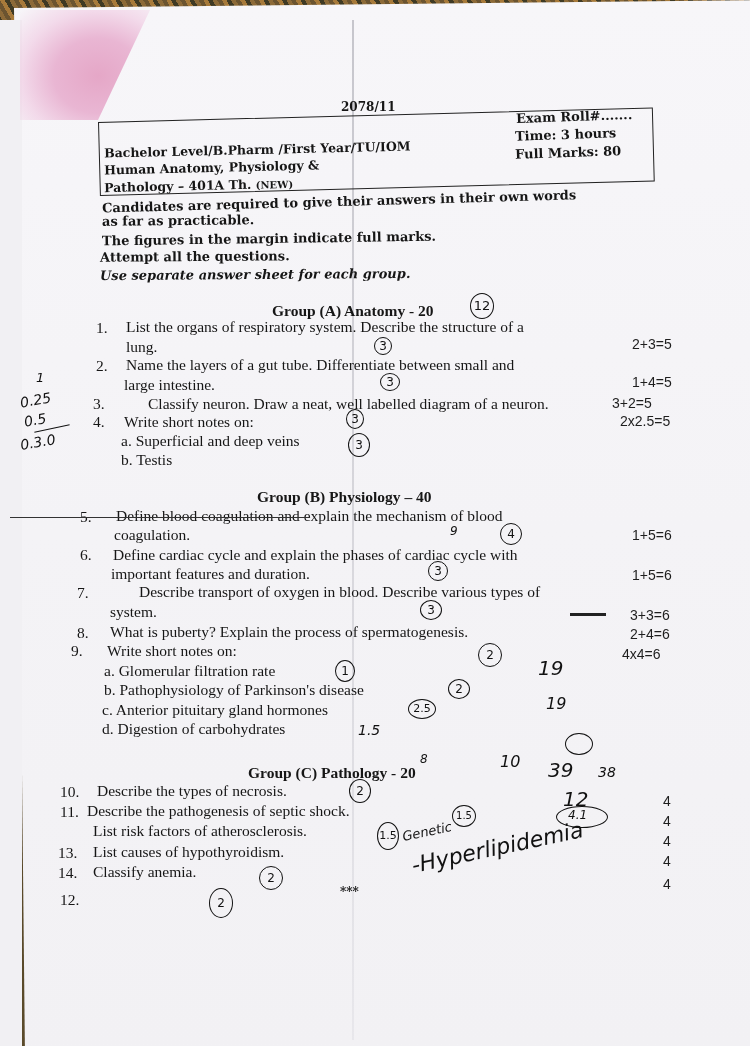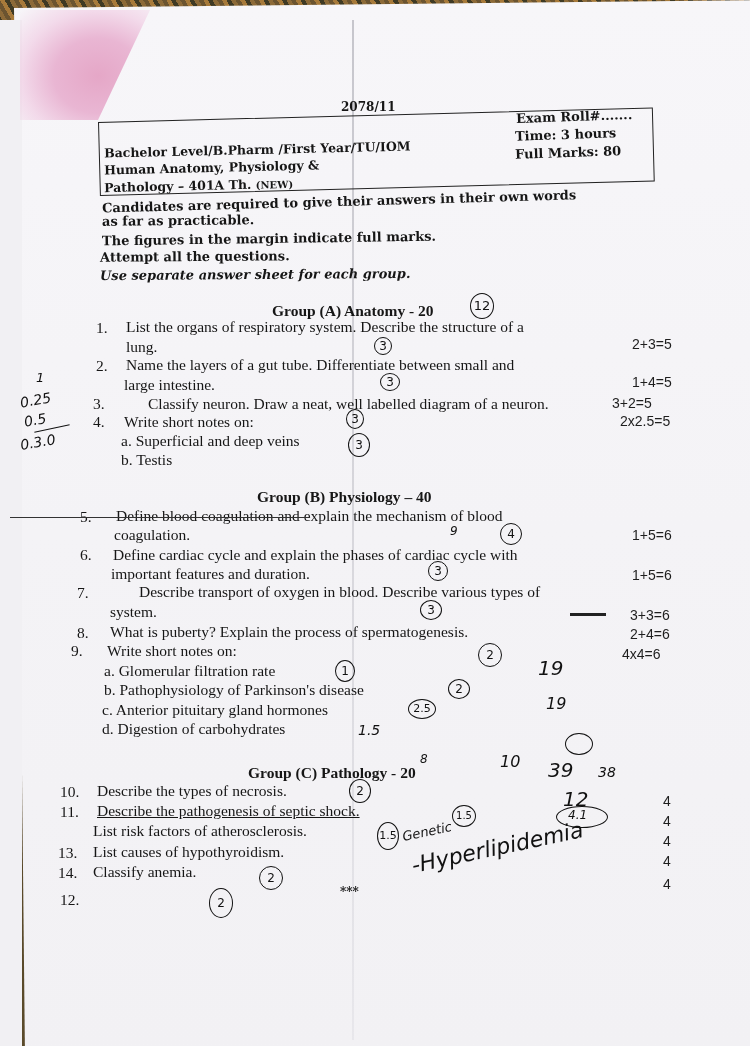--- a/index.html
+++ b/index.html
@@ -175,21 +175,21 @@
 
   <div class="abs grp" style="left:248px; top:764px;">Group (C) Pathology - 20</div>
   <div class="abs hw" style="left:420px; top:752px; font-size:12px;">8</div>
 
   <div class="abs q" style="left:60px; top:783px;">10.</div>
   <div class="abs q" style="left:97px; top:782px;">Describe the types of necrosis.</div>
   <div class="abs mk" style="left:663px; top:793px;">4</div>
   <div class="circ" style="left:349px; top:779px; width:20px; height:22px; line-height:22px;">2</div>
 
   <div class="abs q" style="left:60px; top:803px;">11.</div>
-  <div class="abs q" style="left:97px; top:802px;text-decoration:underline;">Describe the pathogenesis of septic shock.</div>
+  <div class="abs q" style="left:87px; top:802px;">Describe the pathogenesis of septic shock.</div>
   <div class="abs mk" style="left:663px; top:813px;">4</div>
   <div class="circ" style="left:452px; top:805px; width:22px; height:20px; line-height:20px; font-size:10px;">1.5</div>
 
   <div class="abs q" style="left:60px; top:869px;margin-top:22px;">12.</div>
   <div class="abs q" style="left:93px; top:822px;">List risk factors of atherosclerosis.</div>
   <div class="abs mk" style="left:663px; top:833px;">4</div>
   <div class="circ" style="left:377px; top:822px; width:20px; height:26px; line-height:26px; font-size:11px;">1.5</div>
   <div class="abs hw" style="left:402px; top:824px; font-size:13px; transform:rotate(-12deg);">Genetic</div>
   <div class="abs hw" style="left:410px; top:835px; font-size:22px; transform:rotate(-12deg);">-Hyperlipidemia</div>
 

